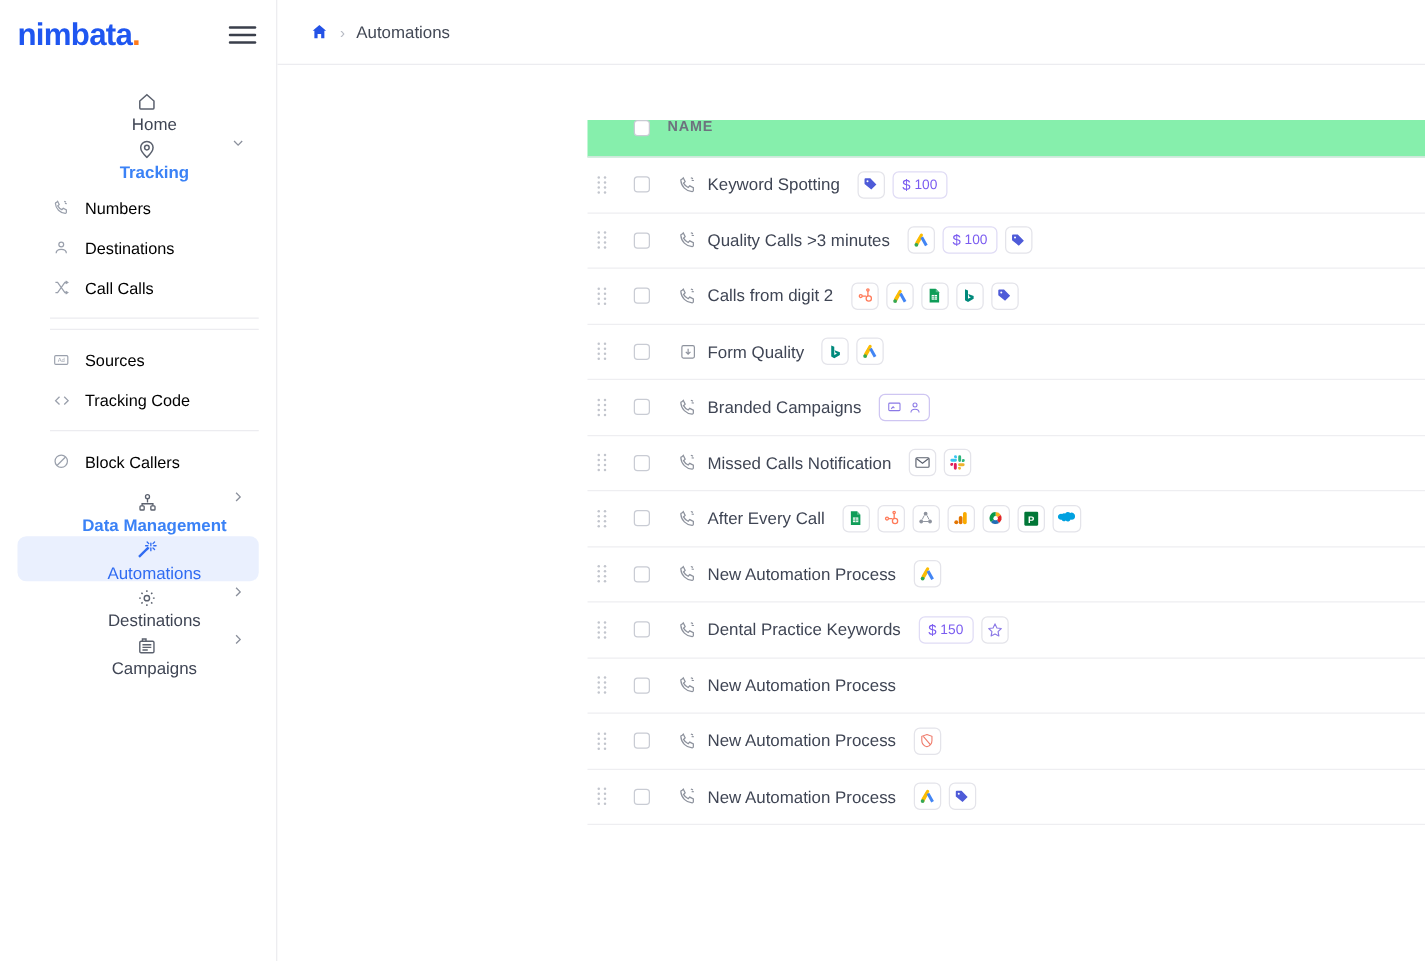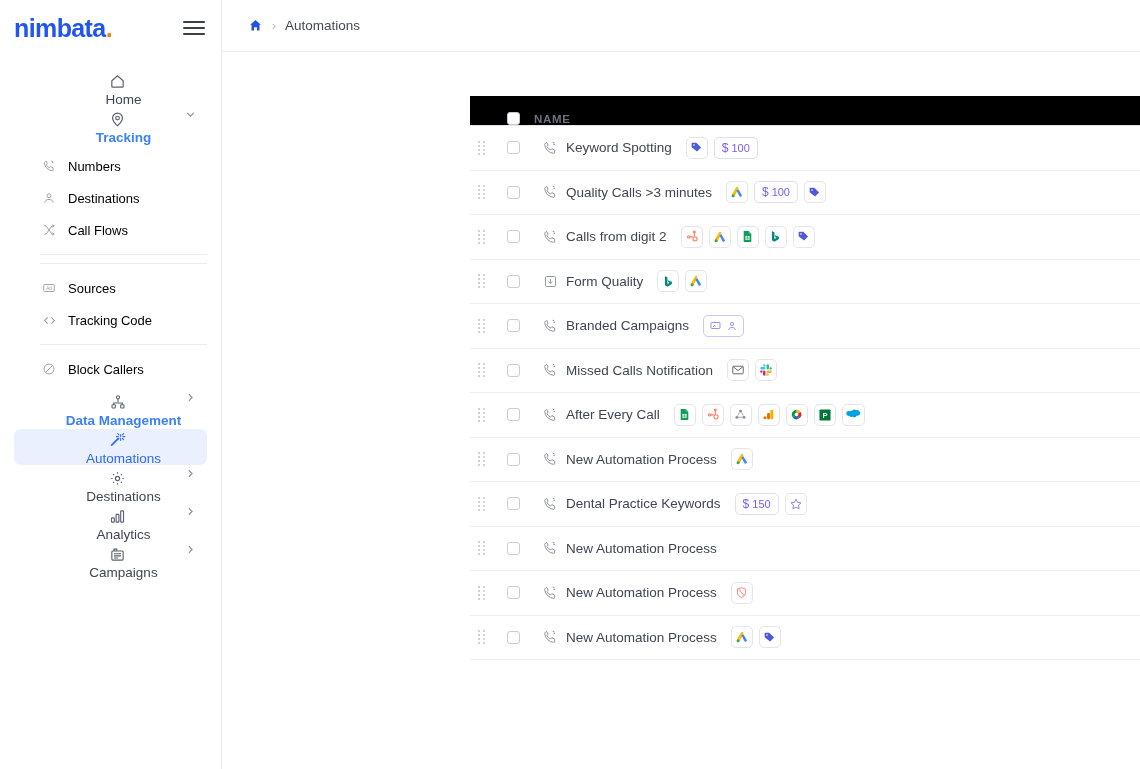--- a/index.html
+++ b/index.html
@@ -73,21 +73,21 @@
   .topbar {
     height: 52px; display: flex; align-items: center;
     padding-left: 26px; border-bottom: 1px solid #ececf0;
   }
   .crumb-home { color: #2452e6; display: flex; align-items: center; }
   .crumb-sep { color: #b6bac3; margin: 0 9px; font-size: 12px; }
   .crumb-txt { font-size: 13.5px; color: #434956; }
 
   .table-wrap { padding: 44px 0 0 0; }
   .thead {
-    height: 30px; background: #000000; display: flex; align-items: flex-end;
+    height: 30px; background: #86efac; display: flex; align-items: flex-start;
     margin-left: 248px; border-bottom: 1px solid #e6e6ea;
   }
   .th-name {
     font-size: 11.5px; letter-spacing: 0.7px; color: #6d727e;
     font-weight: bold;
   }
 
   .row {
     height: 44.5px; display: flex; align-items: center;
     margin-left: 248px; border-bottom: 1px solid #eeeef1;
@@ -189,21 +189,21 @@
           </span>
           <span class="lbl">Destinations</span>
         </div>
         <div class="sub-item">
           <span class="ico">
             <svg width="14" height="14" viewBox="0 0 24 24" fill="none" stroke="#9aa0ac" stroke-width="1.7">
               <path d="M4 5h3l10 14h3M4 19h3L17 5h3"></path>
                 <path d="M18 3l3 2-3 2M18 17l3 2-3 2"></path>
             </svg>
           </span>
-          <span class="lbl">Call Flows</span>
+          <span class="lbl">Call Calls</span>
         </div>
 
         <div class="sub-sep"></div>
 
 
         <div class="sub-sep"></div>
 
         <div class="sub-item">
           <span class="ico">
             <svg width="14" height="14" viewBox="0 0 24 24" fill="none" stroke="#9aa0ac" stroke-width="1.6">
@@ -270,35 +270,20 @@
           </svg>
         </span>
         <span class="lbl">Destinations</span>
         <span class="caret">
           <svg width="13" height="13" viewBox="0 0 24 24" fill="none" stroke="#8b909c" stroke-width="2">
               <path d="M9 6l6 6-6 6"></path>
             </svg>
         </span>
       </div>
 
-      <div class="nav-item">
-        <span class="ico">
-          <svg width="17" height="17" viewBox="0 0 24 24" fill="none" stroke="#5b616e" stroke-width="1.6">
-            <rect x="3.5" y="14" width="4" height="6" rx="1"></rect>
-              <rect x="10" y="9" width="4" height="11" rx="1"></rect>
-              <rect x="16.5" y="4" width="4" height="16" rx="1"></rect>
-          </svg>
-        </span>
-        <span class="lbl">Analytics</span>
-        <span class="caret">
-          <svg width="13" height="13" viewBox="0 0 24 24" fill="none" stroke="#8b909c" stroke-width="2">
-              <path d="M9 6l6 6-6 6"></path>
-            </svg>
-        </span>
-      </div>
 
       <div class="nav-item">
         <span class="ico">
           <svg width="17" height="17" viewBox="0 0 24 24" fill="none" stroke="#5b616e" stroke-width="1.6">
             <rect x="4" y="7" width="16" height="13" rx="1.5"></rect>
             <path d="M7 11h10M7 14h10M7 17h6M7 7V4.5h4V7"></path>
           </svg>
         </span>
         <span class="lbl">Campaigns</span>
         <span class="caret">

